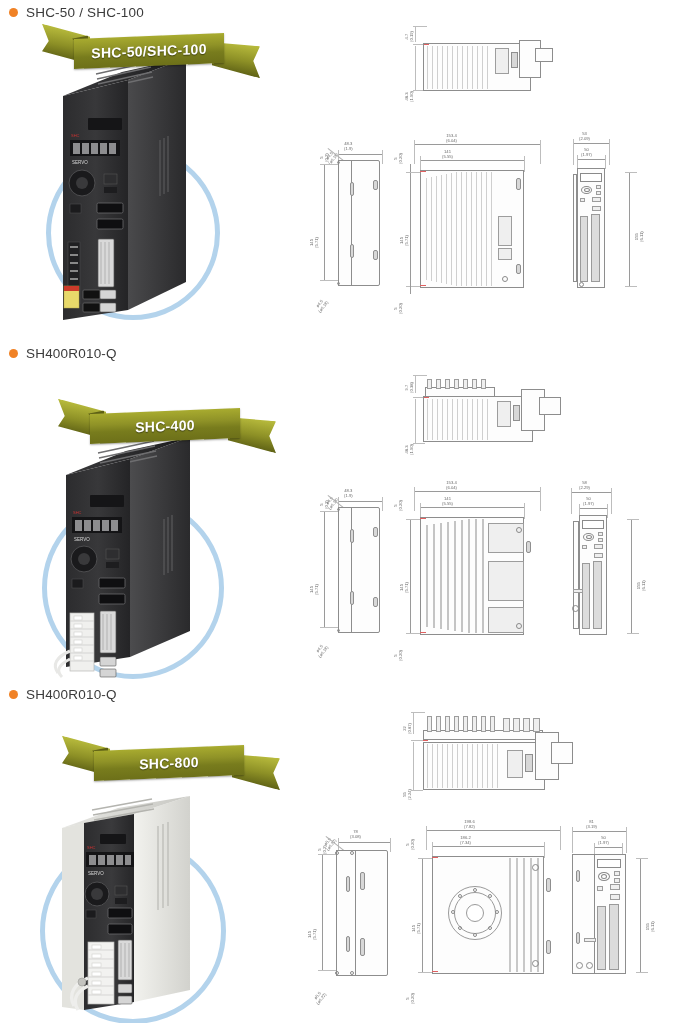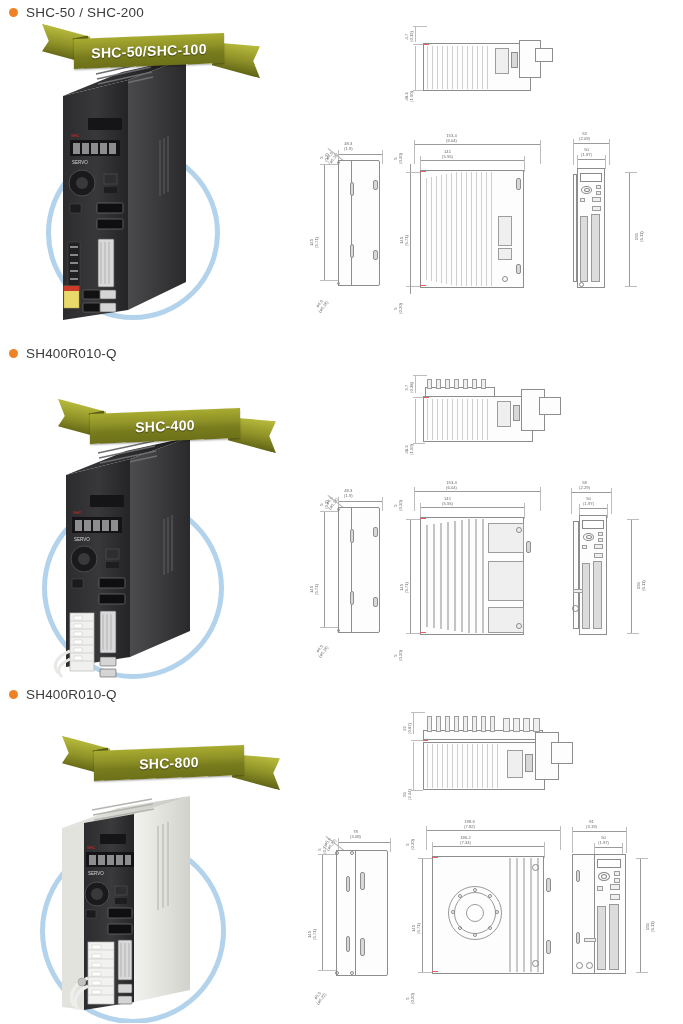--- a/index.html
+++ b/index.html
@@ -70,21 +70,21 @@
   .fan{position:absolute;border:.6px solid #9a9a9a;border-radius:50%;box-sizing:border-box;}
   .fanhub{position:absolute;border:.6px solid #9a9a9a;border-radius:50%;box-sizing:border-box;background:#fff;}
 </style>
 </head>
 <body>
 
 <div class="section">
 
   <div class="heading">
     <span class="bullet" style="background: rgb(240, 130, 38);"></span>
-    <span class="heading-text">SHC-50 / SHC-200</span>
+    <span class="heading-text">SHC-50 / SHC-100</span>
   </div>
 
   <div class="photo-block">
     <div class="blue-ring r1" style="border-color: rgb(179, 211, 236);"></div>
 
     <svg width="300" height="310" viewBox="0 0 300 310" style="position:absolute;left:0;top:0;">
       <defs>
         <linearGradient id="s1top" x1="0" y1="0" x2="1" y2="0">
           <stop offset="0" stop-color="#3a3a3c"></stop>
             <stop offset="1" stop-color="#1c1c1e"></stop>

